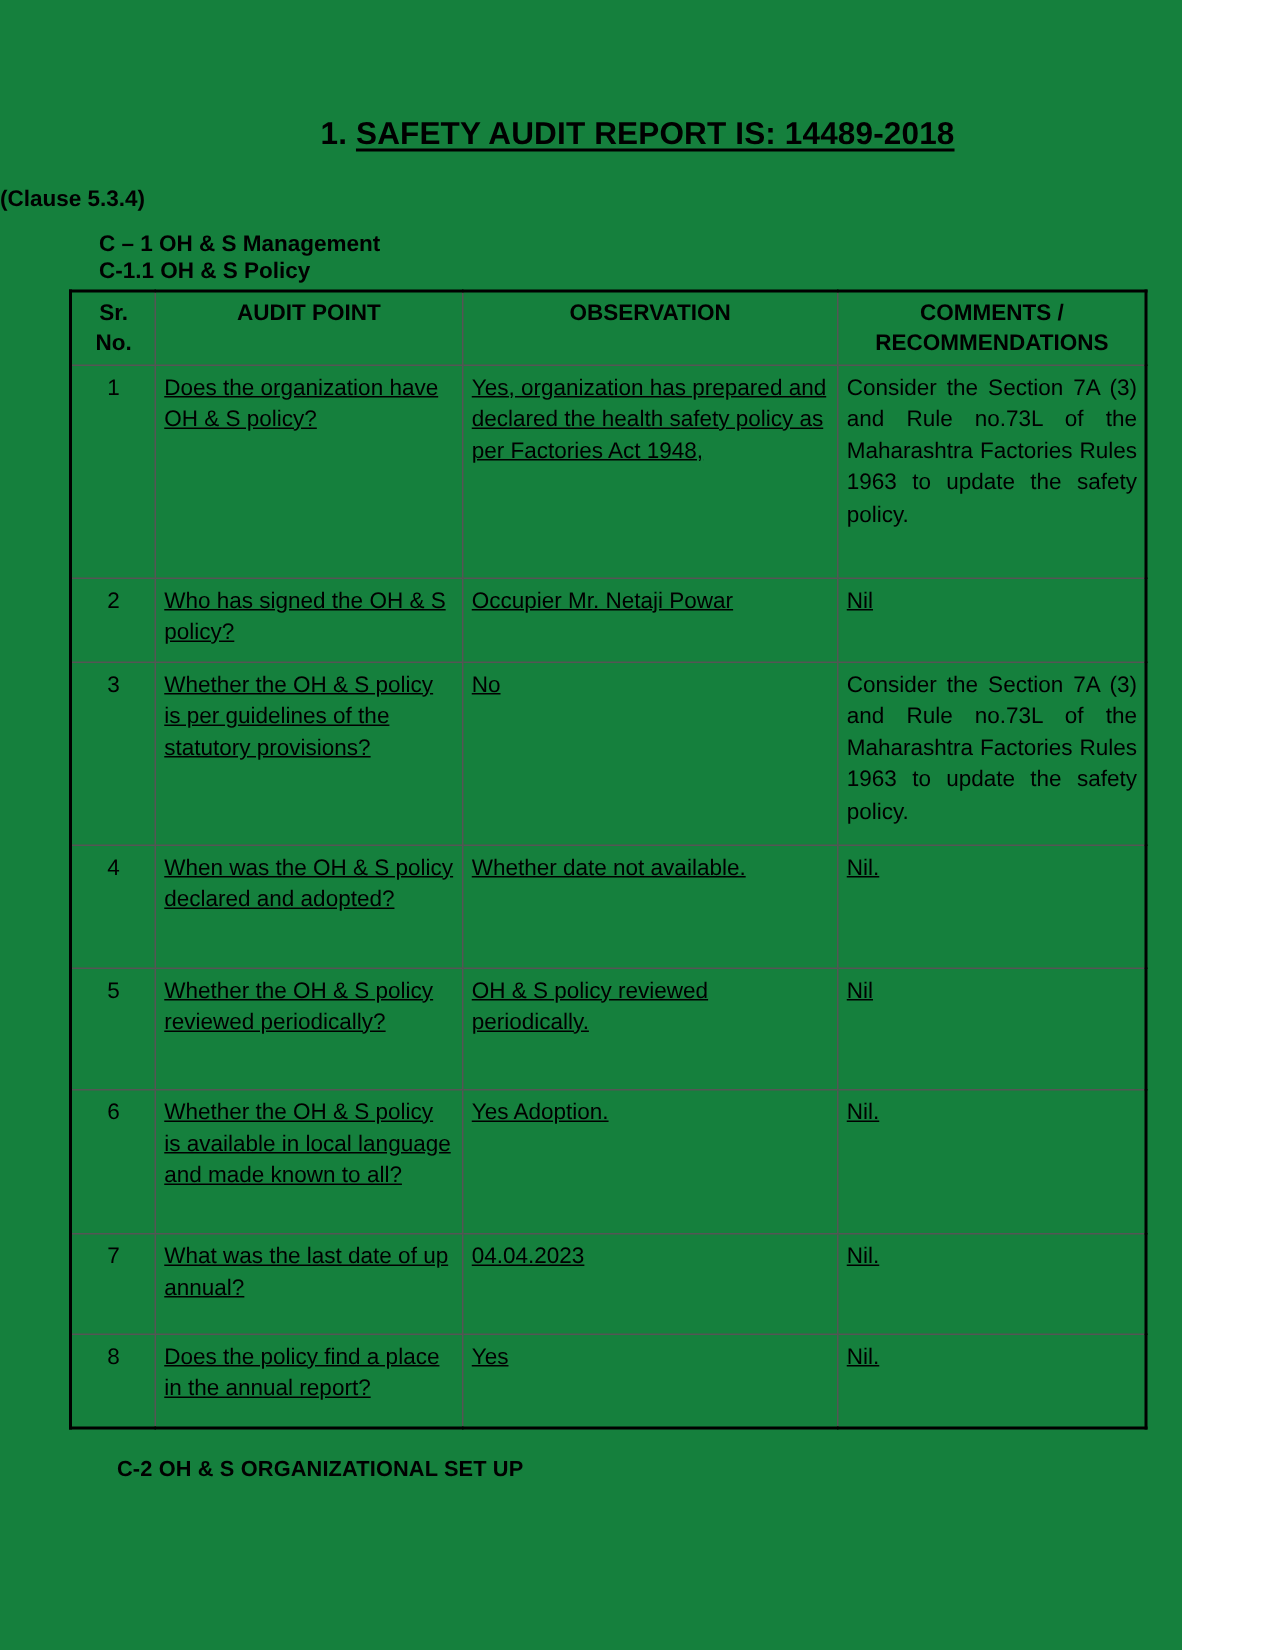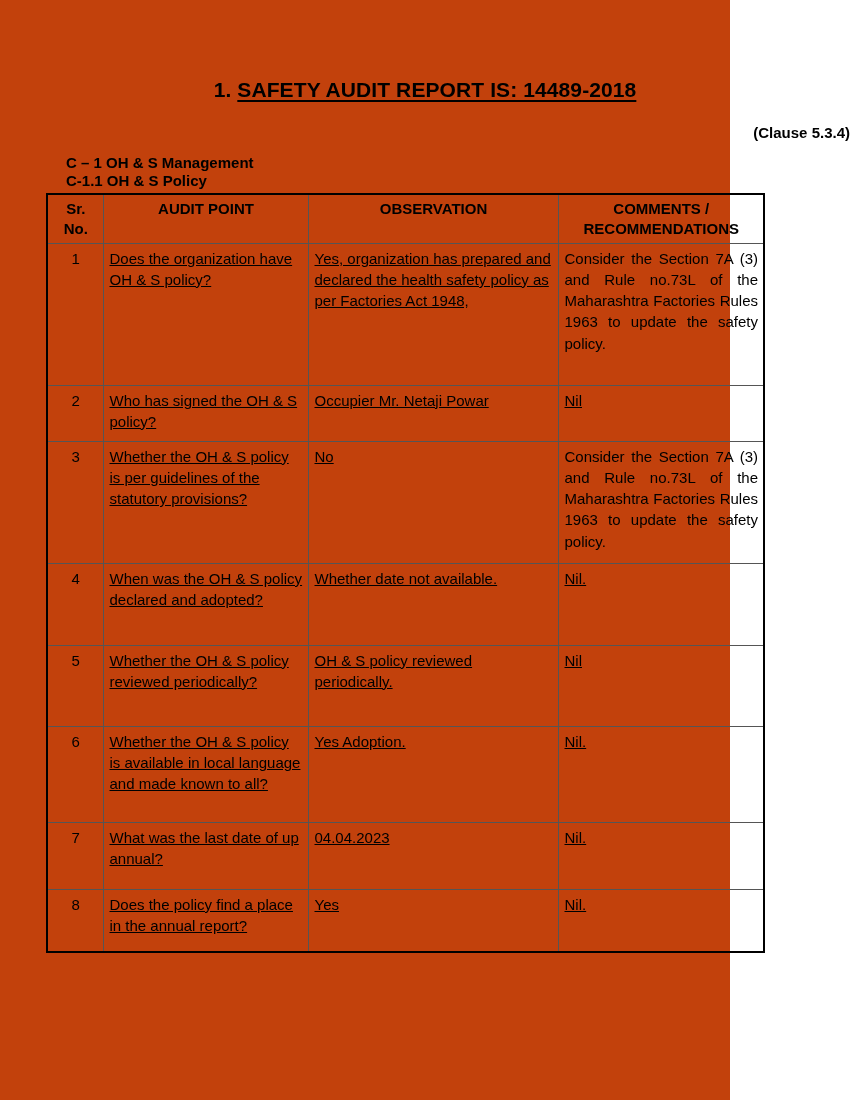--- a/index.html
+++ b/index.html
@@ -10,23 +10,23 @@
   body {
     width: 850px;
     height: 1100px;
     font-family: "Liberation Sans", sans-serif;
     color: #000000;
     position: relative;
     overflow: hidden;
   }
   .page {
     position: relative;
-    width: 730px;
+    width: 788px;
     height: 1100px;
-    background: #c2410c;
+    background: #15803d;
   }
 
   
   .title-wrap {
     position: absolute;
     top: 78px;
     left: 0;
     width: 850px;
     text-align: center;
   }
@@ -42,21 +42,21 @@
   .doc-title .underlined {
     text-decoration: underline;
     text-underline-offset: 3px;
     text-decoration-thickness: 2px;
   }
   .clause-wrap {
     position: absolute;
     top: 124px;
     left: 0;
     width: 850px;
-    text-align: right;
+    text-align: left;
   }
   .clause {
     font-size: 15px;
     font-weight: bold;
   }
 
   
   .sec-heading {
     position: absolute;
     left: 66px;
@@ -200,14 +200,15 @@
         </tr>
         <tr>
           <td class="cell-sr" style="height: 55px;">8</td>
           <td class="cell-left">Does the policy find a place in the annual report?</td>
           <td class="cell-left">Yes</td>
           <td class="cell-left">Nil.</td>
         </tr>
       </tbody>
   </table>
 
+  <div id="sec-c2">C-2 OH &amp; S ORGANIZATIONAL SET UP</div>
 
 </div>
 
 </body></html>

